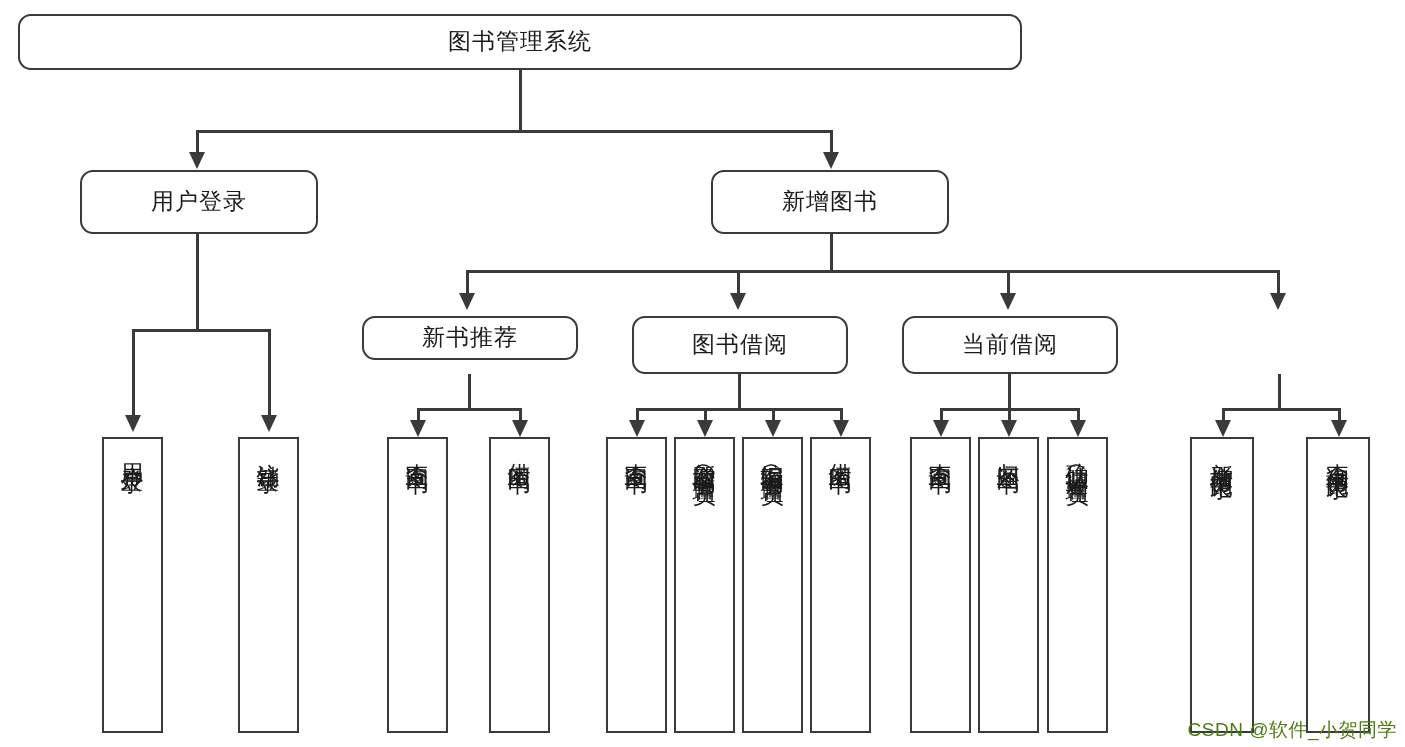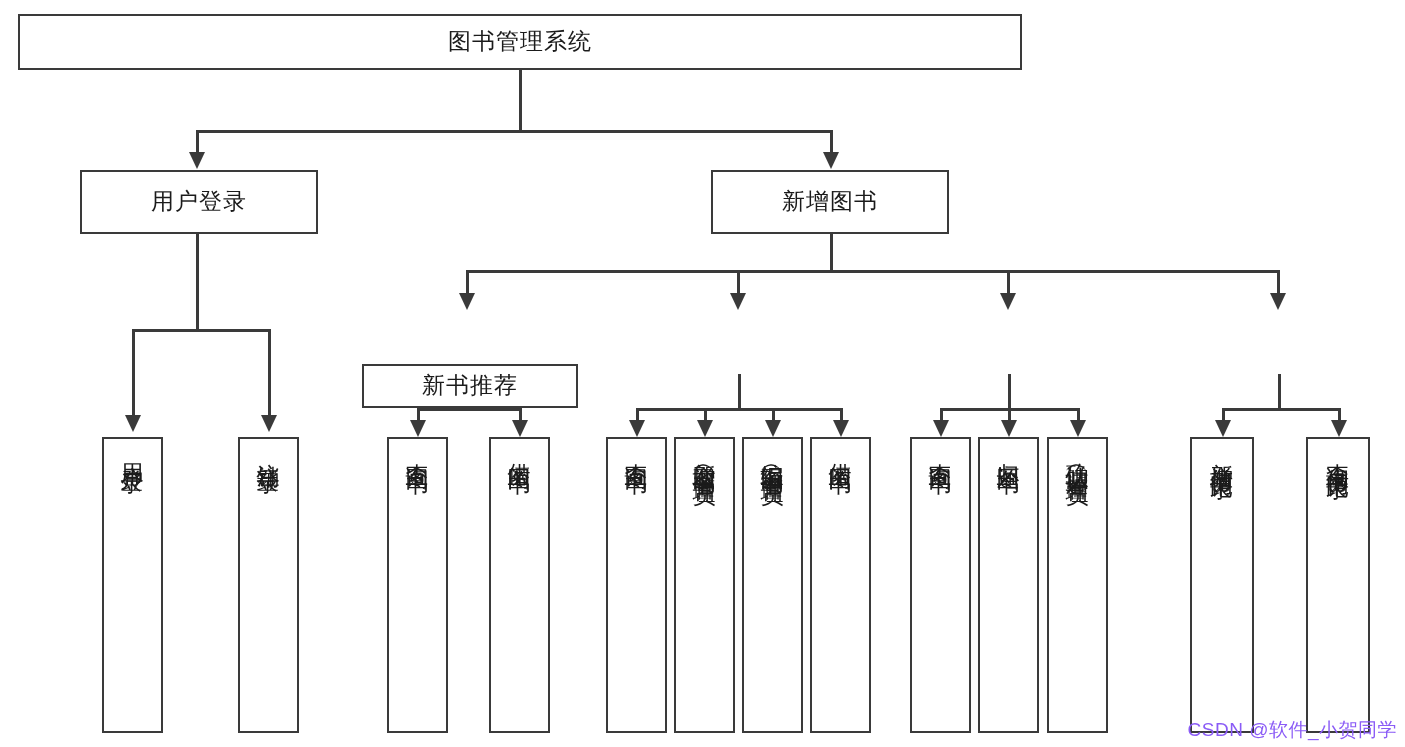--- a/index.html
+++ b/index.html
@@ -25,20 +25,21 @@
     display:flex;
     align-items:center;
     justify-content:center;
     text-align:center;
     z-index:3;
   }
   .node.horiz{
     font-size:23px;
     line-height:1.2;
     letter-spacing:1px;
+    border-radius:13px;
   }
   
   .node.vert{
     font-size:23px;
     letter-spacing:2px;
     align-items:flex-start;
     justify-content:center;
     padding-top:6px;
   }
   .node.vert .vtext{
@@ -70,21 +71,21 @@
     border-right:8px solid transparent;
     border-top:17px solid #3a3a3a;
     z-index:2;
   }
   
   #watermark{
     position:absolute;
     right:8px;
     bottom:4px;
     font-size:19px;
-    color:#8b5cf6;
+    color:#4d7c0f;
     letter-spacing:0.5px;
     white-space:nowrap;
     z-index:5;
     pointer-events:none;
   }
 </style>
 </head>
 <body>
 
 <div id="canvas">
@@ -124,22 +125,28 @@
 
   <div class="ln vln" style="left:737px;top:270px;height:25px;"></div>
   <div class="arrow" style="left:730px;top:293px;"></div>
 
   <div class="ln vln" style="left:1007px;top:270px;height:25px;"></div>
   <div class="arrow" style="left:1000px;top:293px;"></div>
 
   <div class="ln vln" style="left:1277px;top:270px;height:25px;"></div>
   <div class="arrow" style="left:1270px;top:293px;"></div>
 
-  <div class="node horiz" style="left:362px;top:316px;width:216px;height:44px;margin-top:48px;">
+  <div class="node horiz" style="left:362px;top:316px;width:216px;height:44px;">
     <span>新书推荐</span>
+  </div>
+  <div class="node horiz" style="left:632px;top:316px;width:216px;height:58px;">
+    <span>图书借阅</span>
+  </div>
+  <div class="node horiz" style="left:902px;top:316px;width:216px;height:58px;">
+    <span>当前借阅</span>
   </div>
 
   <div class="ln vln" style="left:468px;top:374px;height:36px;"></div>
   <div class="ln hln" style="left:417px;top:408px;width:105px;height:3px;"></div>
   <div class="ln vln" style="left:417px;top:408px;height:14px;"></div>
   <div class="arrow" style="left:410px;top:420px;"></div>
   <div class="ln vln" style="left:519px;top:408px;height:14px;"></div>
   <div class="arrow" style="left:512px;top:420px;"></div>
 
   <div class="ln vln" style="left:738px;top:374px;height:36px;"></div>

